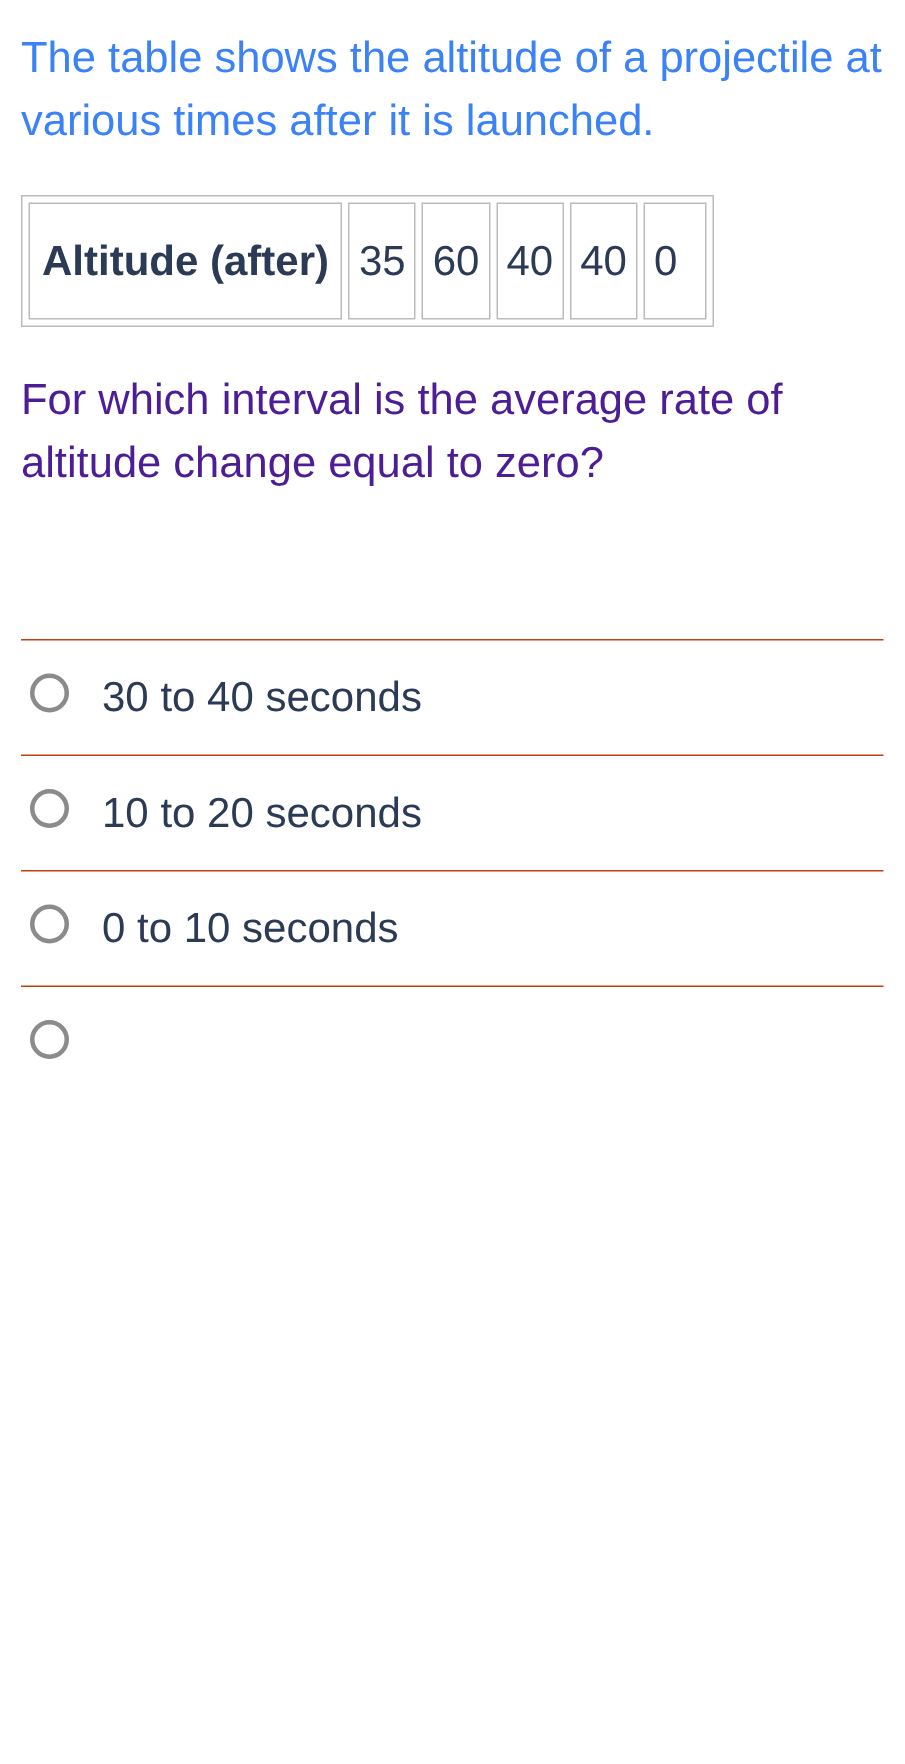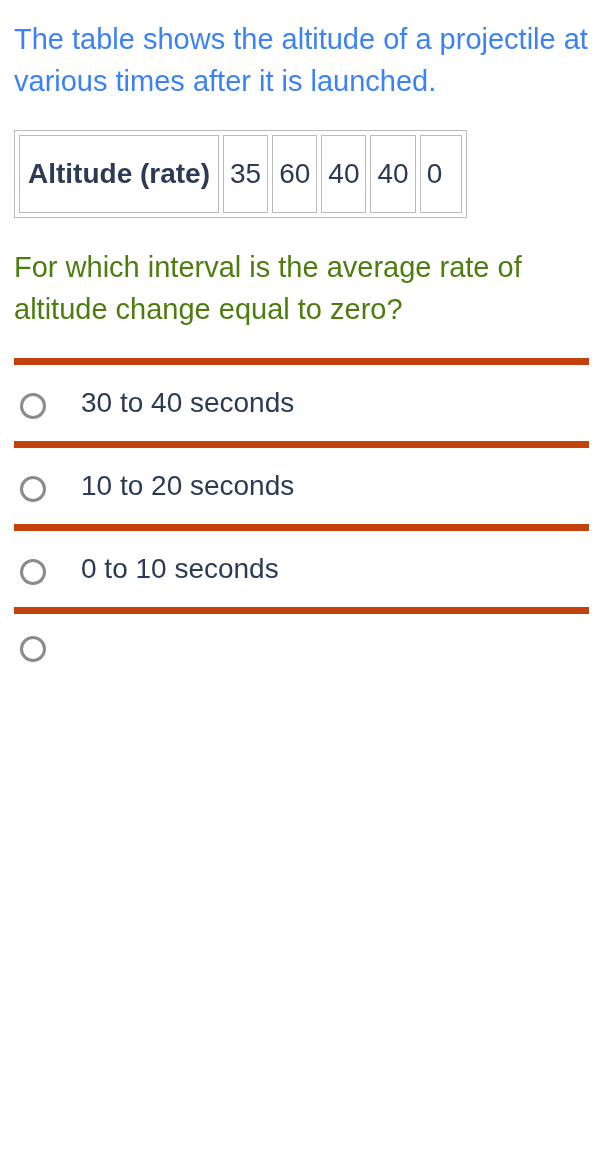--- a/index.html
+++ b/index.html
@@ -36,29 +36,28 @@
     line-height: 1.3;
     padding: 8px 8px;
   }
   table.data-table td.val {
     text-align: left;
     min-width: 42px;
   }
   .followup {
     font-size: 29px;
     line-height: 1.45;
-    color: #4d7c0f;
-    margin-bottom: 28px;
+    color: #4c1d95;
+    margin-bottom: 96px;
   }
   .option-row {
     display: flex;
-    align-items: flex-end;
-    border-top: 7px solid #c2410c;
+    align-items: flex-start;
+    border-top: 1px solid #c2410c;
     padding: 22px 6px;
-    gap: 13px;
   }
   .option-row:last-child { padding-bottom: 22px; }
   .radio {
     width: 26px;
     height: 26px;
     border: 3px solid #8b8b8b;
     border-radius: 50%;
     flex: 0 0 auto;
     margin-right: 22px;
     background: #fff;
@@ -69,21 +68,21 @@
   }
 </style>
 </head>
 <body>
 
 <p class="question-text">The table shows the altitude of a projectile at various times after it is launched.</p>
 
 <table class="data-table">
   <tbody>
       <tr>
-    <td class="row-head">Altitude (rate)</td>
+    <td class="row-head">Altitude (after)</td>
     <td class="val">35</td>
     <td class="val">60</td>
     <td class="val">40</td>
     <td class="val">40</td>
     <td class="val">0</td>
   </tr>
 </tbody>
   </table>
 
 <p class="followup">For which interval is the average rate of altitude change equal to zero?</p>

